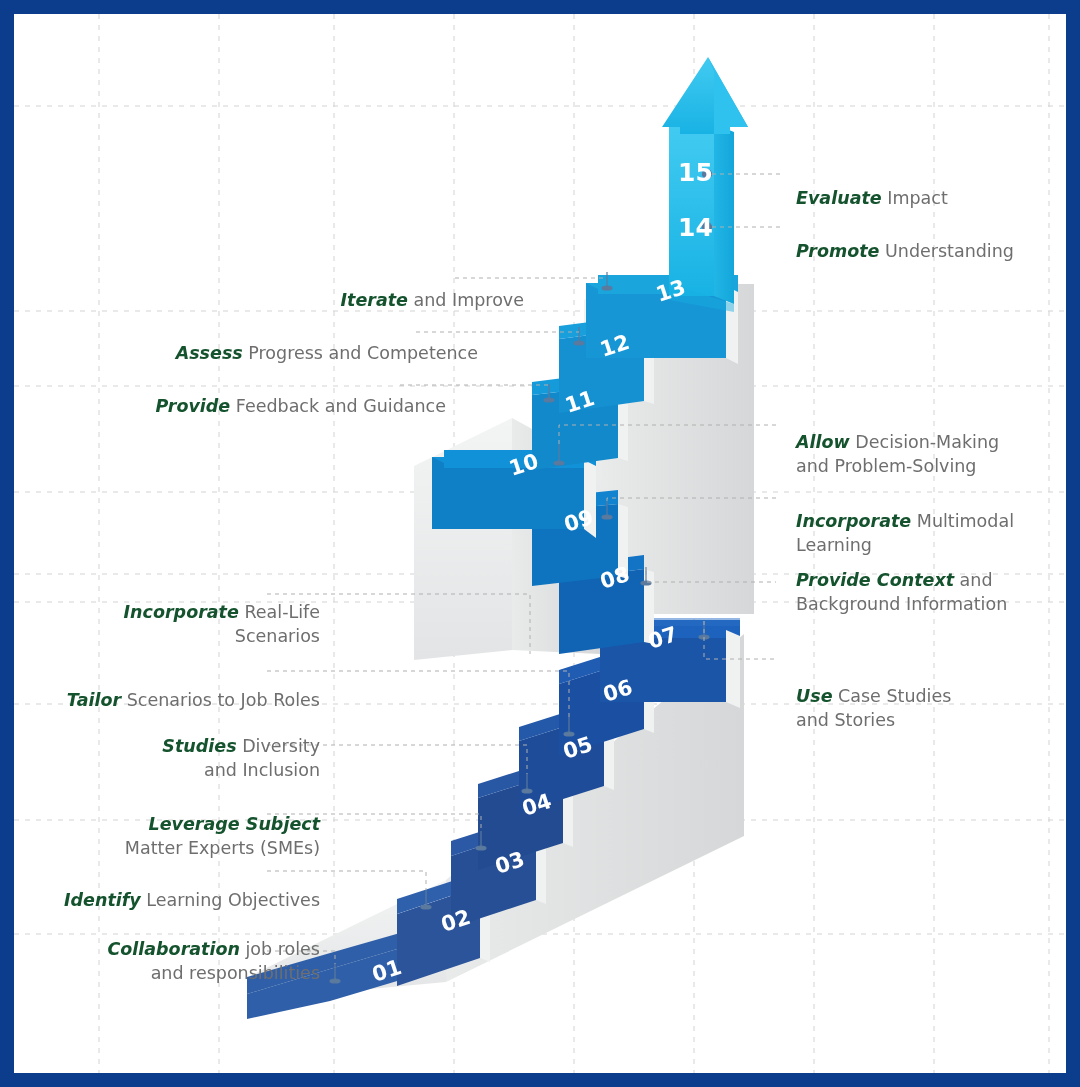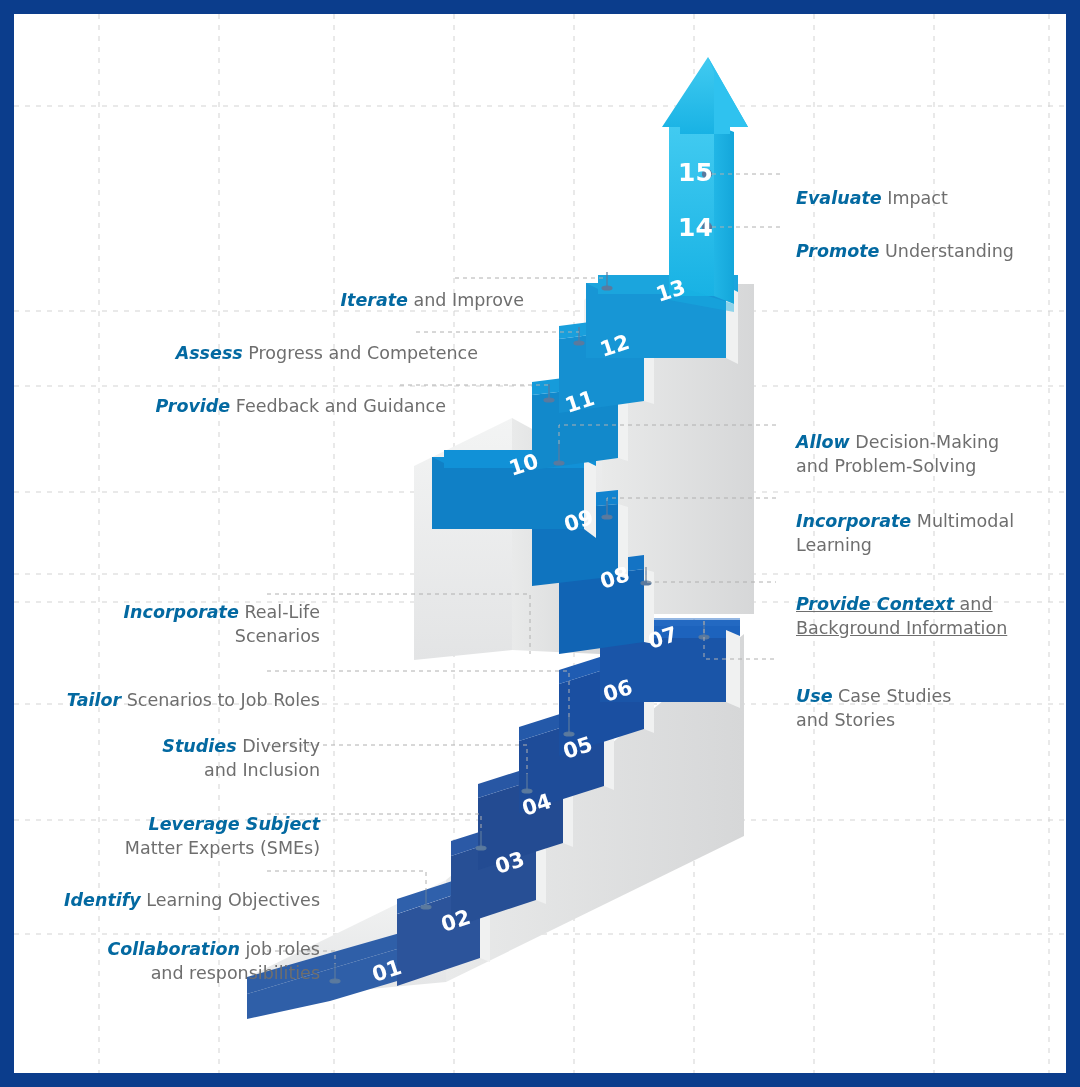--- a/index.html
+++ b/index.html
@@ -11,21 +11,21 @@
 
   #canvas{position:relative;width:100%;height:100%;background:#ffffff;
           overflow:hidden;}
   #gridlines{position:absolute;inset:0;pointer-events:none;}
 
   #art{position:absolute;inset:0;}
 
   
   .lbl{position:absolute;font-size:17.5px;line-height:1.33;
        color:#6e6e6e;white-space:pre-line;}
-  .lbl b{color:#0369a1;font-weight:700;font-style:italic;}
+  .lbl b{color:#14532d;font-weight:700;font-style:italic;}
   .lbl.r{text-align:left;}
   .lbl.l{text-align:right;}
 </style>
 </head>
 <body>
 
 <div id="frame">
   <div id="canvas">
 
     <svg id="gridlines" viewBox="0 0 1052 1059" preserveAspectRatio="none">
@@ -271,21 +271,21 @@
     <div class="lbl l" style="left:60px;top:564px;width:246px;">
       <b>Incorporate</b><span> Real-Life
 Scenarios</span>
     </div>
 
     <div class="lbl r" style="left:782px;top:648px;width:250px;">
       <b>Use</b><span> Case Studies
 and Stories</span>
     </div>
 
-    <div class="lbl r" style="left:782px;top:556px;width:256px;text-decoration:underline;">
+    <div class="lbl r" style="left:782px;top:532px;width:256px;">
       <b>Provide Context</b><span> and
 Background Information</span>
     </div>
 
     <div class="lbl r" style="left:782px;top:394px;width:250px;">
       <b>Allow</b><span> Decision-Making
 and Problem-Solving</span>
     </div>
 
     <div class="lbl r" style="left:782px;top:473px;width:250px;">

